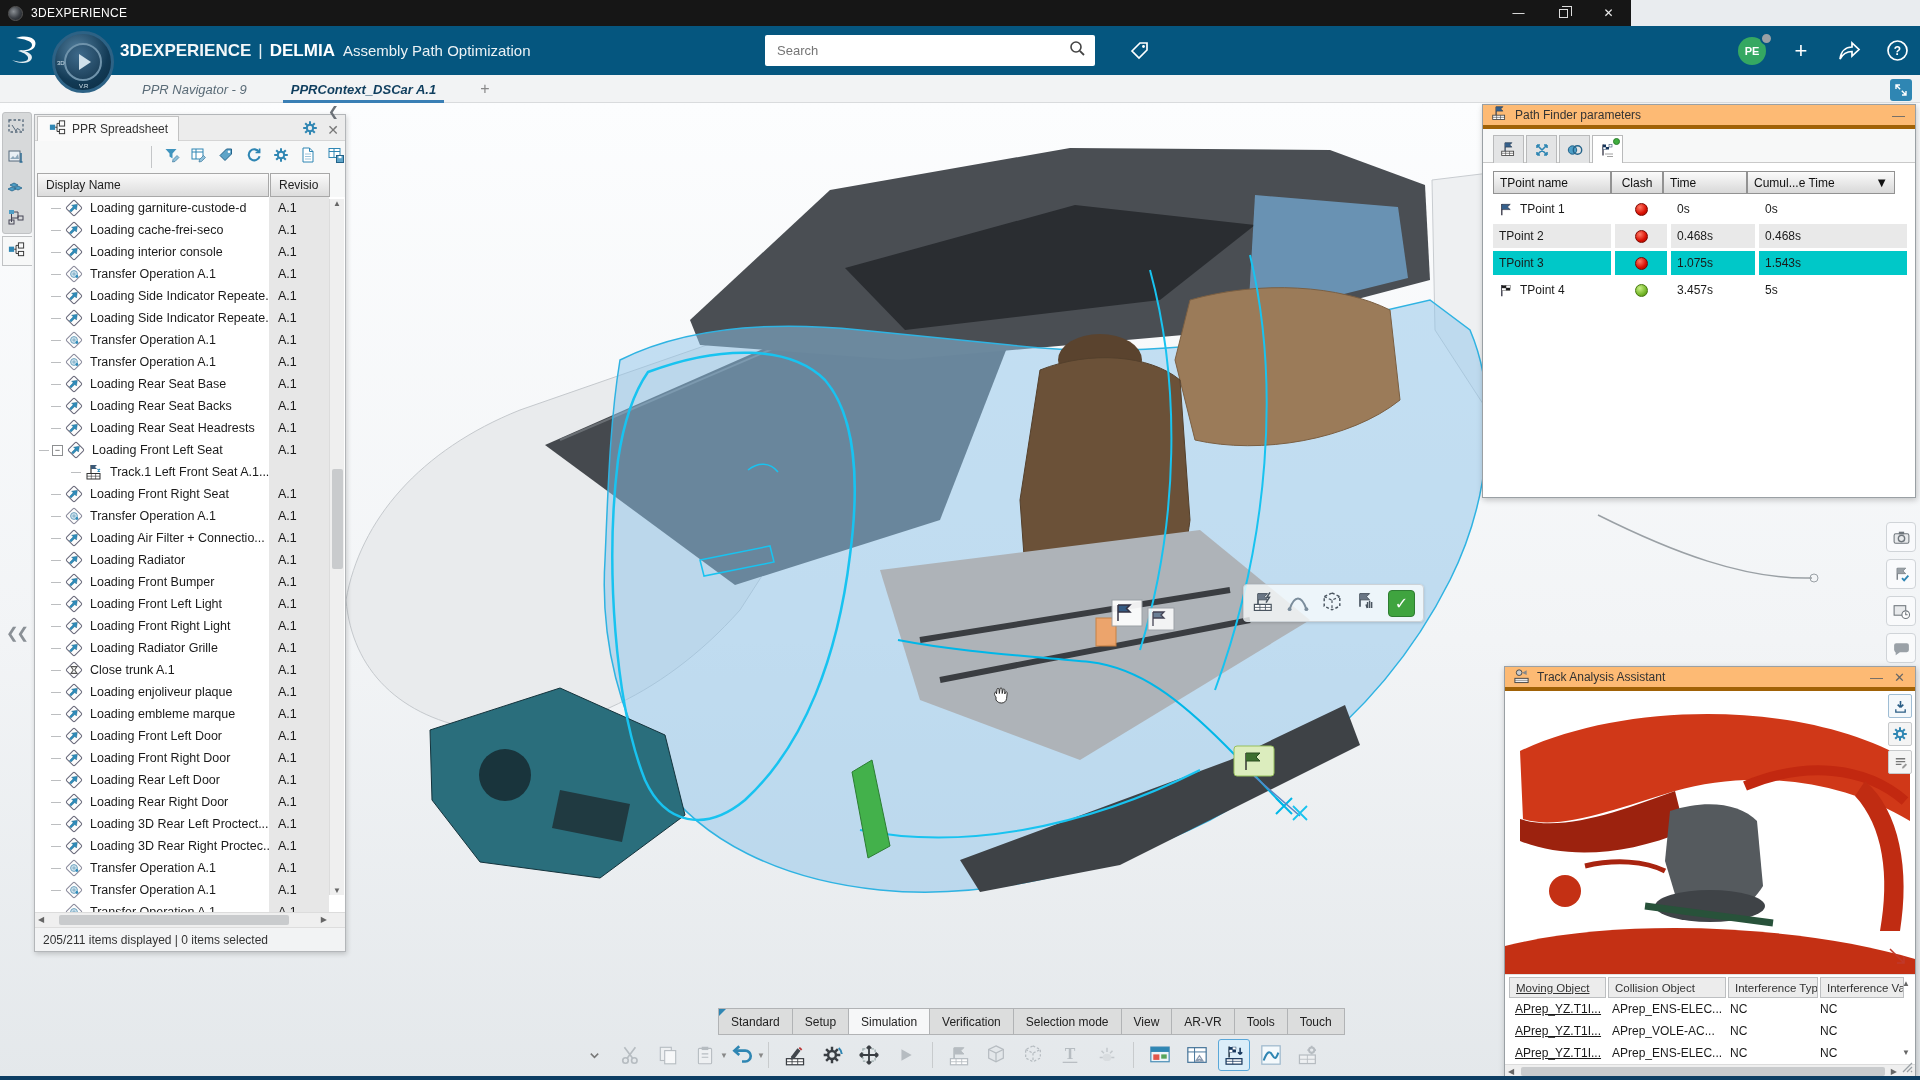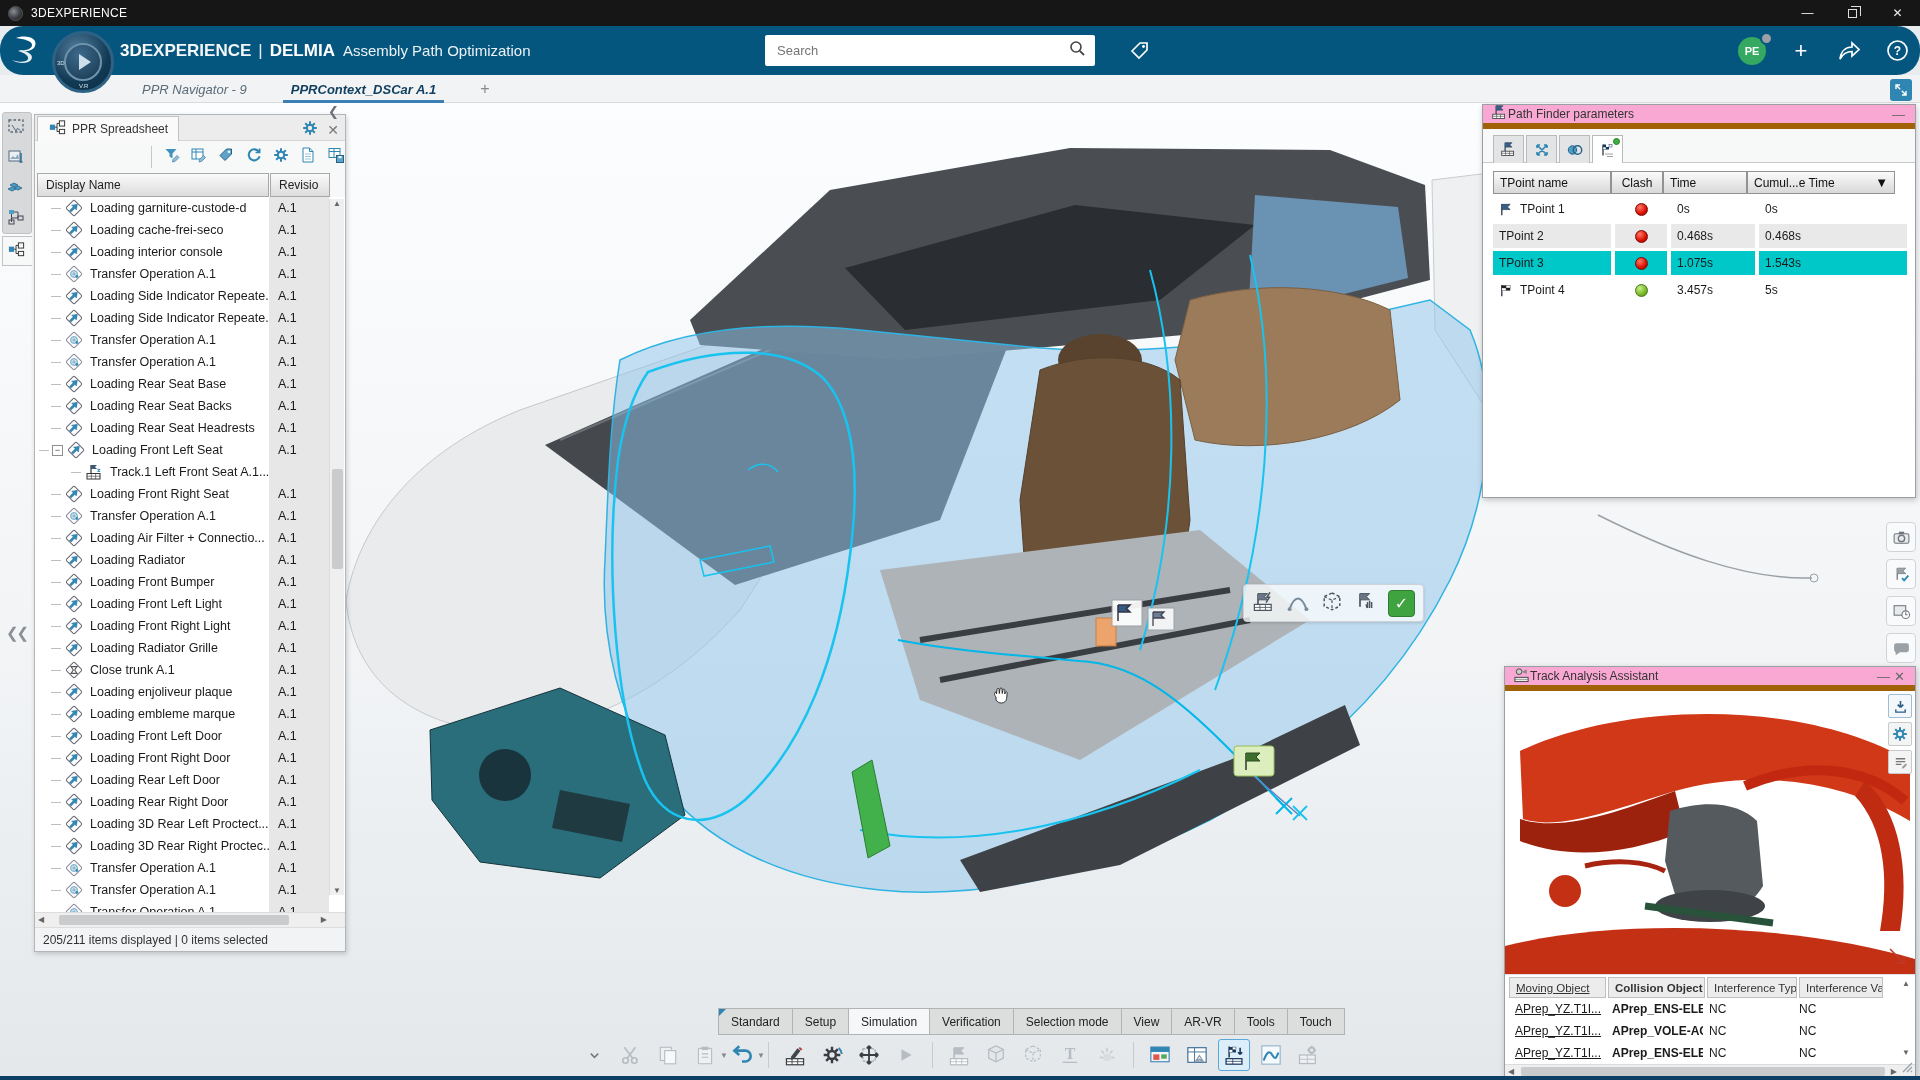--- a/index.html
+++ b/index.html
@@ -1,29 +1,29 @@
 <!DOCTYPE html>
 <html><head>
 <meta charset="utf-8">
 <style>
   html,body{margin:0;padding:0;width:1920px;height:1080px;overflow:hidden;
     font-family:"Liberation Sans","DejaVu Sans",sans-serif;background:#e9ecef;position:relative;}
   *{box-sizing:border-box;}
   
-  .titlebar{position:absolute;left:0;top:0;width:1920px;height:26px;background:#161616;color:#fff;
+  .titlebar{position:absolute;left:0;top:0;width:1631px;height:26px;background:#161616;color:#fff;
     display:flex;align-items:center;z-index:40;}
   .title-icon{width:15px;height:15px;border-radius:50%;margin:0 8px 0 8px;
     background:radial-gradient(circle at 35% 35%,#8a8f94,#3a3e44 55%,#17191c);border:1px solid #555;}
   .title-text{font-size:12px;letter-spacing:.3px;}
   .win-controls{margin-left:auto;display:flex;height:100%;}
   .win-btn{width:45px;height:100%;display:flex;align-items:center;justify-content:center;font-size:12px;color:#eee;}
   .restore-glyph{width:9px;height:9px;border:1px solid #ddd;position:relative;}
   .restore-glyph:before{content:"";position:absolute;left:2px;top:-4px;width:9px;height:9px;border:1px solid #ddd;border-bottom:none;border-left:none;}
   
-  .appbar{position:absolute;left:0;top:26px;width:1920px;height:49px;background:#05567f;z-index:30;border-radius:23px;}
+  .appbar{position:absolute;left:0;top:26px;width:1920px;height:49px;background:#05567f;z-index:30;}
   .logo3ds{position:absolute;left:8px;top:7px;}
   .compass{position:absolute;left:52px;top:5px;width:62px;height:62px;border-radius:50%;z-index:45;
     background:radial-gradient(circle at 40% 30%,#4d7a99,#123ci 40%,#0e2f47);
     background:radial-gradient(circle at 40% 30%,#54809f,#123a55 60%,#0b2a3f);
     border:3px solid #2d6285;box-shadow:0 0 0 2px #0b3ur,0 2px 6px rgba(0,0,0,.5);}
   .compass-inner{position:absolute;left:9px;top:9px;width:38px;height:38px;border-radius:50%;
     background:radial-gradient(circle at 40% 30%,#3e6a8b,#15374f);border:2px solid #6f93ab;
     display:flex;align-items:center;justify-content:center;}
   .compass-play{width:0;height:0;border-left:12px solid #cfe0ea;border-top:8px solid transparent;border-bottom:8px solid transparent;margin-left:4px;}
   .compass-lbl{position:absolute;color:#cfe0ea;font-size:6px;}
@@ -95,21 +95,21 @@
   .trow .rev{width:60px;flex:0 0 60px;background:#e7e7e7;border-bottom:1px solid #f6f6f6;height:37px;
     display:flex;align-items:center;padding-left:9px;margin-right:16px;}
   .trow.child .dash{margin-left:34px;width:12px;}
   .ppr-hscroll{height:15px;flex:0 0 15px;background:#efefef;border-top:1px solid #dcdcdc;position:relative;font-size:8px;color:#666;}
   .ppr-hscroll .thumb{position:absolute;left:24px;top:2px;width:230px;height:10px;background:#c9cbcd;border-radius:2px;}
   .ppr-hscroll .ar{position:absolute;top:2px;}
   .ppr-status{height:24px;flex:0 0 24px;display:flex;align-items:center;padding-left:8px;font-size:12px;color:#333;background:#f2f3f4;border-top:1px solid #ddd;}
   
   .pf{position:absolute;left:1482px;top:104px;width:434px;height:394px;background:#fff;border:1px solid #9aa0a4;
     box-shadow:1px 2px 6px rgba(0,0,0,.22);z-index:10;}
-  .panel-head{height:24px;background:#f9a8d4;display:flex;align-items:center;padding:0 8px;border-bottom:6px solid #a16207;}
+  .panel-head{height:24px;background:#fdba74;display:flex;align-items:center;gap:7px;padding:0 8px;border-bottom:4px solid #a16207;}
   .panel-head .ttl{font-size:12px;color:#333;flex:1;}
   .mini-btn{color:#666;font-size:13px;line-height:1;padding:0 2px;}
   .pf-tabs{display:flex;gap:2px;padding:6px 0 0 10px;height:34px;border-bottom:1px solid #c9c9c9;background:#f7f8f8;}
   .pf-tab{width:31px;height:28px;background:#e3e4e5;border:1px solid #b9babb;border-bottom:none;display:flex;align-items:center;justify-content:center;position:relative;}
   .pf-tab.active{background:#fff;}
   .pf-tab .gdot{position:absolute;right:2px;top:2px;width:7px;height:7px;border-radius:50%;background:#3fae3f;border:1px solid #2c7d2c;}
   .pf-table{padding:8px 0 0 10px;}
   .pf-hrow{display:flex;}
   .pfh{background:linear-gradient(#fbfbfb,#d8d8d8);border:1px solid #929292;height:23px;font-size:12px;color:#111;
     display:flex;align-items:center;padding:0 6px;white-space:nowrap;overflow:hidden;}
@@ -127,21 +127,21 @@
   .track{position:absolute;left:1504px;top:666px;width:412px;height:410px;background:#fff;border:1px solid #9aa0a4;
     box-shadow:1px 2px 6px rgba(0,0,0,.22);z-index:10;display:flex;flex-direction:column;justify-content:space-between;}
   .tk-preview{position:relative;flex:0 0 284px;background:#fff;overflow:hidden;border-bottom:1px solid #e2e2e2;}
   .tk-side{position:absolute;right:3px;top:3px;display:flex;flex-direction:column;gap:4px;z-index:3;}
   .tk-sbtn{width:24px;height:24px;background:#f4f8fb;border:1px solid #9fbdd4;border-radius:2px;display:flex;align-items:center;justify-content:center;}
   .tk-sbtn.gray{background:#f4f4f4;border-color:#c7c9cb;}
   .tk-table{padding:2px 2px 0 4px;}
   .tk-hrow{display:flex;gap:2px;}
   .tkh{background:#ececec;border:1px solid #bdbfc1;height:21px;font-size:11.5px;color:#333;display:flex;align-items:center;
     padding:0 6px;white-space:nowrap;overflow:hidden;}
-  .tk-w1{width:97px;text-decoration:underline;}.tk-w2{width:97px;font-weight:bold;}.tk-w3{width:90px;}.tk-w4{width:84px;}
+  .tk-w1{width:97px;text-decoration:underline;}.tk-w2{width:118px;}.tk-w3{width:90px;}.tk-w4{width:84px;}
   .tkrow{display:flex;height:22px;align-items:center;font-size:12px;color:#1a1a1a;}
   .tkc{padding:0 6px;white-space:nowrap;overflow:hidden;}
   .tk-scrollv{position:absolute;right:2px;top:310px;bottom:16px;width:14px;display:flex;flex-direction:column;
     justify-content:space-between;align-items:center;font-size:8px;color:#666;padding:2px 0;}
   .tk-hscroll{margin-top:auto;height:13px;flex:0 0 13px;background:#efefef;border-top:1px solid #dcdcdc;position:relative;font-size:8px;color:#666;}
   .tk-hscroll .thumb{position:absolute;left:16px;top:2px;right:30px;height:9px;background:#c9cbcd;border-radius:2px;}
   .tk-resize{position:absolute;right:2px;bottom:2px;width:12px;height:12px;z-index:4;}
   
   .right-rail{position:absolute;right:4px;top:522px;display:flex;flex-direction:column;gap:7px;z-index:9;}
   .rr-btn{width:30px;height:30px;background:rgba(250,251,252,.9);border:1px solid #d0d4d8;border-radius:4px;

